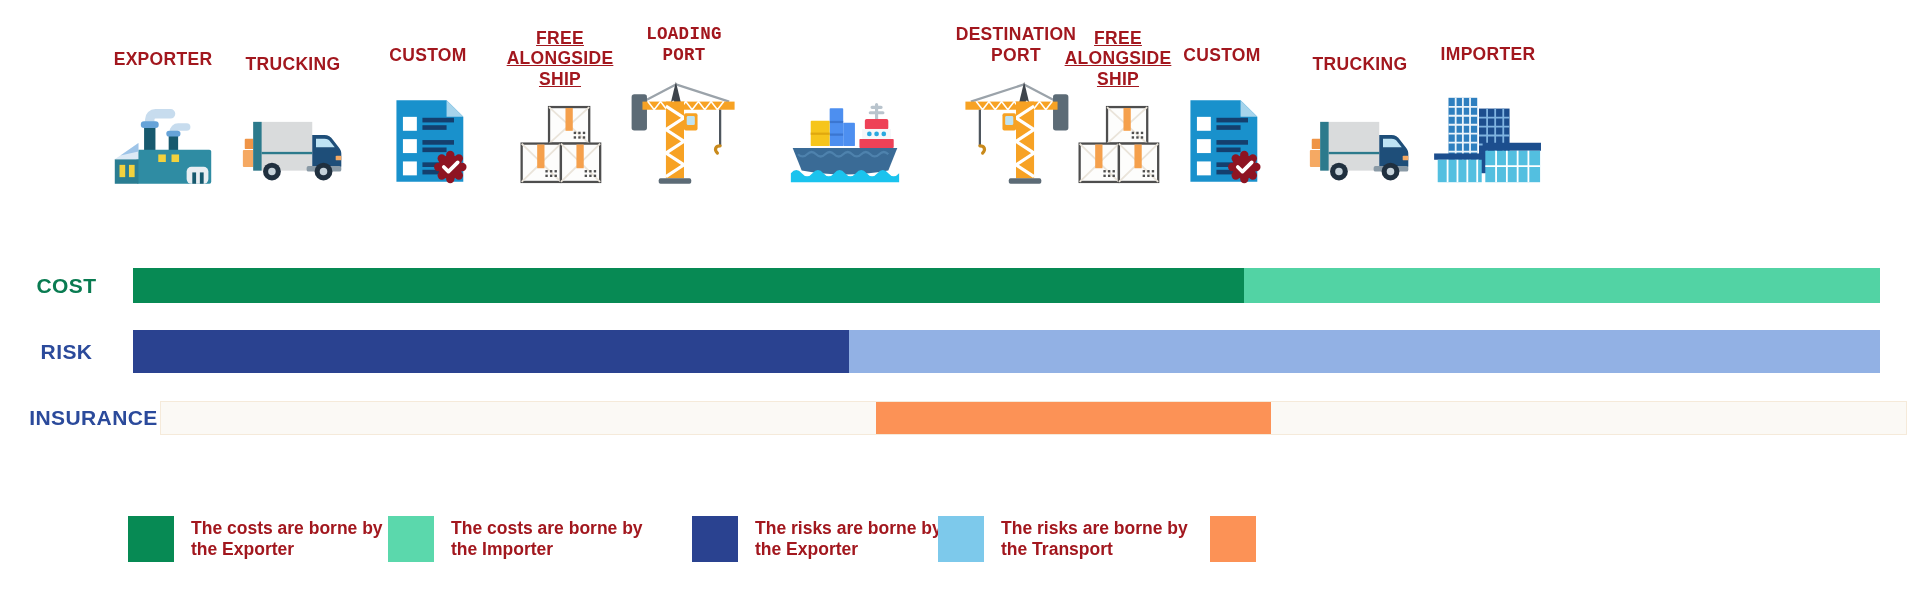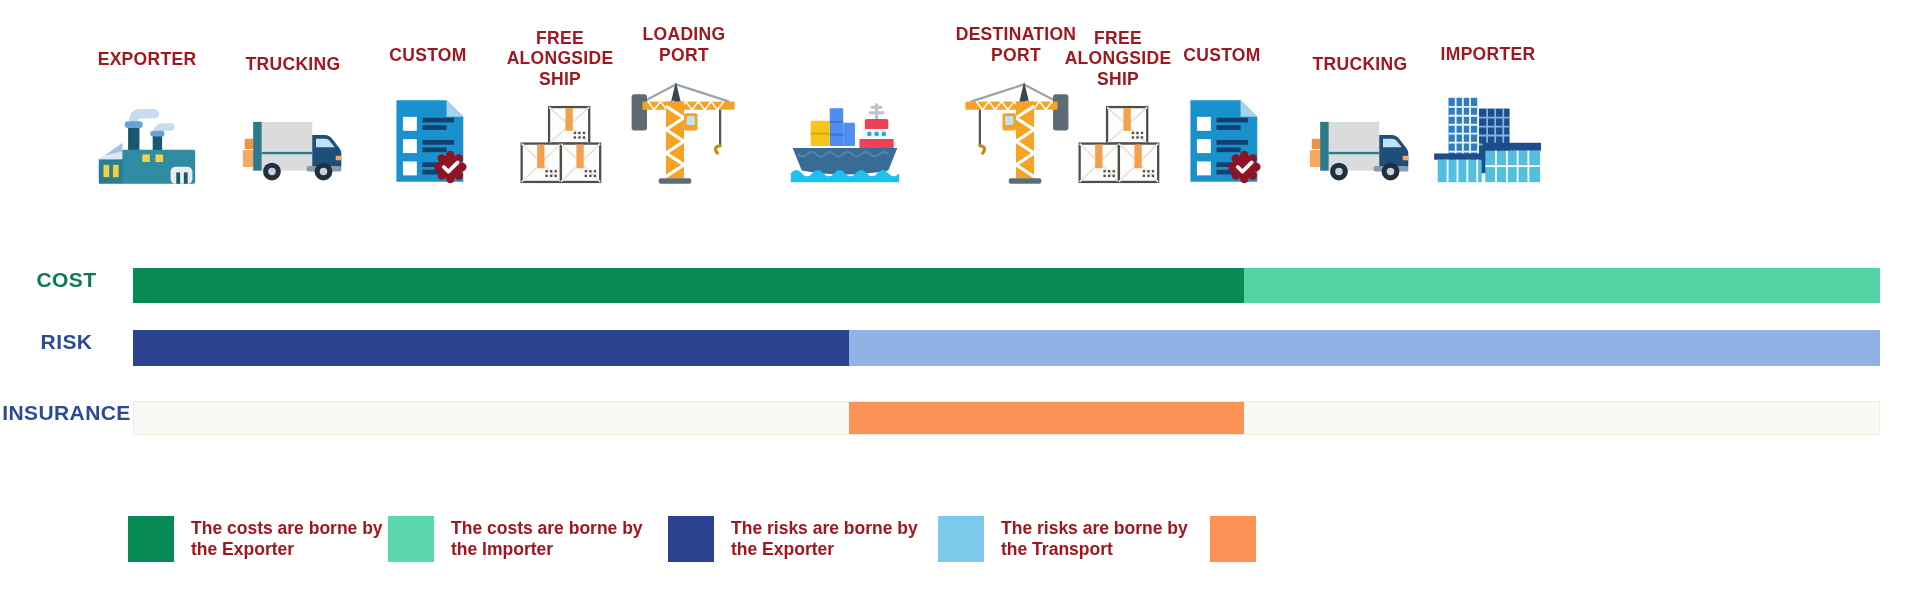--- a/index.html
+++ b/index.html
@@ -6,46 +6,46 @@
   body{width:1920px;height:600px;overflow:hidden;
        font-family:"Liberation Sans","DejaVu Sans",sans-serif;-webkit-font-smoothing:antialiased;}
   #canvas{position:relative;width:1920px;height:600px;background:#ffffff;}
 
   
   .stage{position:absolute;top:12px;height:172px;width:160px;
          display:flex;flex-direction:column;justify-content:flex-end;align-items:center;}
   .stage-label{flex:1;display:flex;align-items:center;justify-content:center;text-align:center;
                font-weight:bold;font-size:17.5px;line-height:1.18;letter-spacing:.3px;
                color:#A2171E;text-transform:uppercase;}
-  .lw115 .stage-label{max-width:118px;}
-  .lw100 .stage-label{max-width:102px;}
+  .lw115 .stage-label{max-width:118px;text-decoration:underline;}
+  .lw100 .stage-label{max-width:102px;font-family:Liberation Mono, monospace;}
   .lw140 .stage-label{max-width:142px;}
   .icon-slot{flex:0 0 auto;display:flex;align-items:flex-end;justify-content:center;}
   .icon-slot svg{display:block;}
 
   
-  .bar-row{position:absolute;left:0;width:1920px;display:flex;}
+  .bar-row{position:absolute;left:0;width:1920px;display:flex;align-items:center;}
   .bar-row-label{width:133px;text-align:center;font-weight:bold;font-size:21px;letter-spacing:.4px;}
   .bar-track{position:relative;margin-left:0;height:100%;width:1747px;display:flex;overflow:hidden;}
   .bar-seg{height:100%;}
   .bar-track.track-insurance{display:block;border:1px solid #F5EADA;box-sizing:border-box;}
   .bar-seg.floating{position:absolute;top:0;height:100%;}
 
   
   .legend-item{position:absolute;top:516px;display:flex;align-items:center;}
   .legend-swatch{width:46px;height:46px;flex:0 0 auto;}
   .legend-text{margin-left:17px;font-weight:bold;font-size:17.5px;line-height:1.2;color:#A2171E;}
   .ltw190{width:196px;} .ltw290{width:296px;}
 </style>
 </head>
 <body>
 
 <div id="canvas">
 
-  <div class="stage" style="left:67px">
+  <div class="stage" style="left:83px">
     <div class="stage-label">EXPORTER</div>
     <div class="icon-slot">
   <svg viewBox="0 0 110 82" width="104" height="78">
     <path d="M41 22 V14 a6 6 0 0 1 6 -6 h16" fill="none" stroke="#C7DCEE" stroke-width="10" stroke-linecap="round"></path>
     <path d="M66 32 v-5 a5 5 0 0 1 5 -5 h9" fill="none" stroke="#C7DCEE" stroke-width="8" stroke-linecap="round"></path>
     <rect x="35" y="20" width="12" height="32" fill="#17596E"></rect>
     <rect x="61" y="30" width="10" height="24" fill="#17596E"></rect>
     <rect x="31.5" y="16" width="19" height="7" rx="3.5" fill="#66A3D8"></rect>
     <rect x="58.5" y="26" width="15" height="6" rx="3" fill="#66A3D8"></rect>
     <rect x="27" y="46" width="79" height="36" rx="2" fill="#2F8CA3"></rect>
@@ -354,44 +354,44 @@
   </div>
 
   <div class="bar-row" style="top:268px;height:35px">
     <div class="bar-row-label" style="color: rgb(9, 123, 81);">COST</div>
     <div class="bar-track">
       <div class="bar-seg" style="background: rgb(7, 138, 84); width: 63.6%;"></div>
       <div class="bar-seg" style="background: rgb(82, 211, 164); width: 36.4%;"></div>
     </div>
   </div>
 
-  <div class="bar-row" style="top:330px;height:36px">
+  <div class="bar-row" style="top:330px;height:43px">
     <div class="bar-row-label" style="color: rgb(43, 74, 155);">RISK</div>
     <div class="bar-track">
       <div class="bar-seg" style="background: rgb(42, 66, 144); width: 41%;"></div>
       <div class="bar-seg" style="background: rgb(146, 177, 228); width: 59%;"></div>
     </div>
   </div>
 
   <div class="bar-row" style="top:401px;height:34px">
-    <div class="bar-row-label" style="color: rgb(43, 74, 155);">INSURANCE</div>
+    <div class="bar-row-label" style="color: rgb(43, 74, 155); margin-left: 27px;">INSURANCE</div>
     <div class="bar-track track-insurance" style="background: rgb(251, 249, 245);">
       <div class="bar-seg floating" style="background: rgb(252, 146, 86); width: 22.6%; left: 41%;"></div>
     </div>
   </div>
 
   <div class="legend-item" style="left:388px">
     <div class="legend-swatch" style="background: rgb(91, 216, 172);"></div>
     <div class="legend-text ltw190">The costs are borne by the Importer</div>
   </div>
   <div class="legend-item" style="left:128px">
     <div class="legend-swatch" style="background: rgb(7, 138, 84);"></div>
     <div class="legend-text ltw190">The costs are borne by the Exporter</div>
   </div>
-  <div class="legend-item" style="left:668px">
+  <div class="legend-item" style="left:692px">
     <div class="legend-swatch" style="background: rgb(42, 66, 144);"></div>
     <div class="legend-text ltw190">The risks are borne by the Exporter</div>
   </div>
   <div class="legend-item" style="left:938px">
     <div class="legend-swatch" style="background: rgb(125, 201, 235);"></div>
     <div class="legend-text ltw190">The risks are borne by the Transport</div>
   </div>
   <div class="legend-item" style="left:1210px">
     <div class="legend-swatch" style="background: rgb(252, 146, 86);"></div>
   </div>

